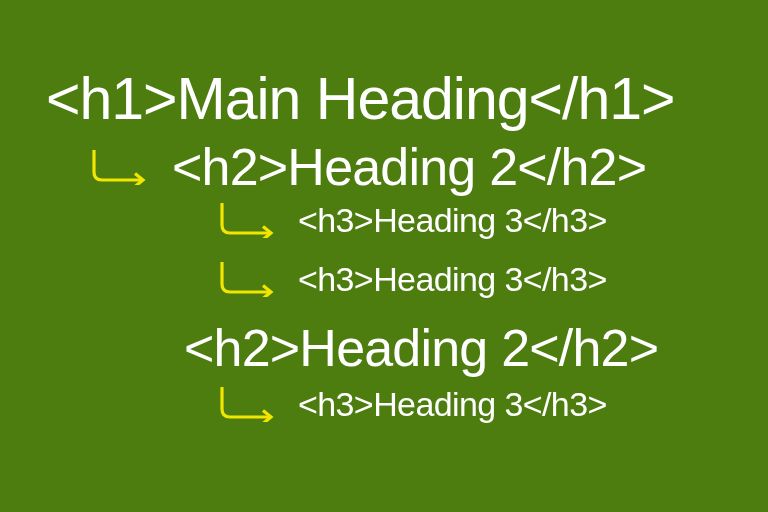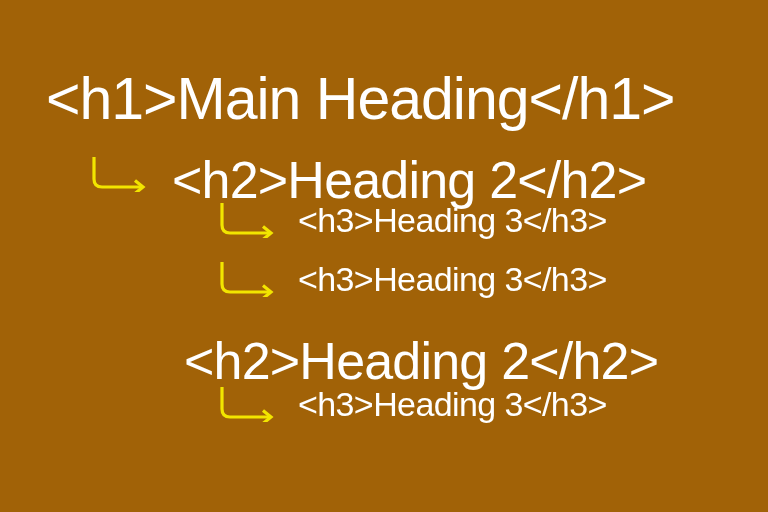--- a/index.html
+++ b/index.html
@@ -39,39 +39,39 @@
     color: #FFFFFF;
     font-family: "Liberation Sans", sans-serif;
     font-weight: 400;
     letter-spacing: -0.5px;
     line-height: 1;
     display: inline-block;
   }
 
   
   .lvl-h1 .tag { font-size: 59px; letter-spacing: -1px; }
-  .lvl-h2 .tag { font-size: 52px; letter-spacing: -0.8px; margin-top: 13px; }
+  .lvl-h2 .tag { font-size: 52px; letter-spacing: -0.8px; }
   .lvl-h3 .tag { font-size: 34px; letter-spacing: -0.6px; }
 
   
   #row-0 { left: 46px;  top: 70px;  }
   #row-1 { left: 92px;  top: 141px; }
   #row-2 { left: 220px; top: 202px; }
   #row-3 { left: 220px; top: 261px; }
   #row-4 { left: 184px; top: 322px; }
   #row-5 { left: 220px; top: 386px; }
 
   
   .arrow { margin-right: 18px; }
   .lvl-h2 .arrow { margin-right: 20px; }
 </style>
 </head>
 <body>
 
-<div id="canvas" style="background: #a16207;">
+<div id="canvas" style="background: #4d7c0f;">
 
   <div class="row lvl-h1" id="row-0">
     <span class="tag" style="color: rgb(255, 255, 255);">&lt;h1&gt;Main Heading&lt;/h1&gt;</span>
   </div>
 
   <div class="row lvl-h2" id="row-1">
     <svg class="arrow" width="60" height="36" viewBox="0 0 60 36">
       <path d="M2 1 L2 23 Q2 31 10 31 L50 31" fill="none" stroke="#F2E500" stroke-width="3.2" stroke-linecap="butt" stroke-linejoin="round"></path>
       <path d="M43 24.5 L51 31 L43 37.5" fill="none" stroke="#F2E500" stroke-width="3.2" stroke-linecap="butt" stroke-linejoin="miter"></path>
     </svg>

